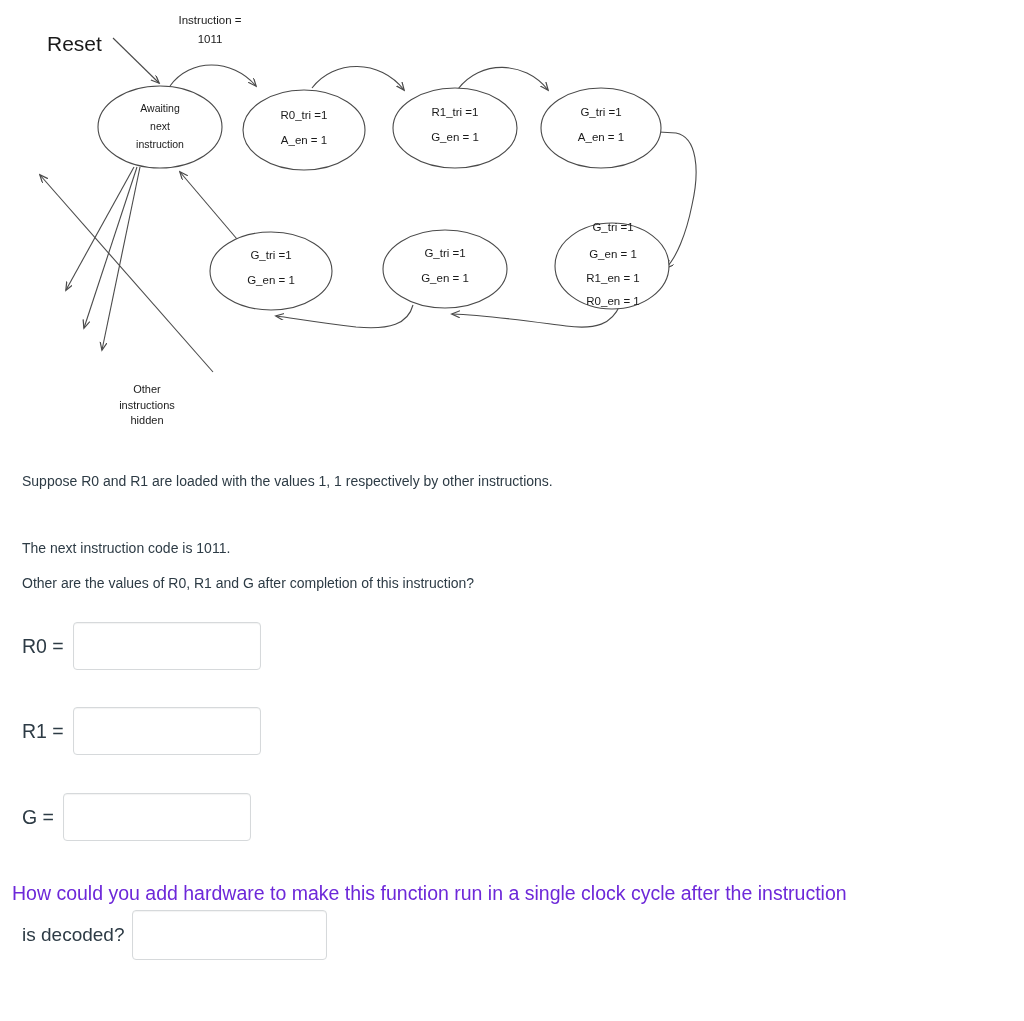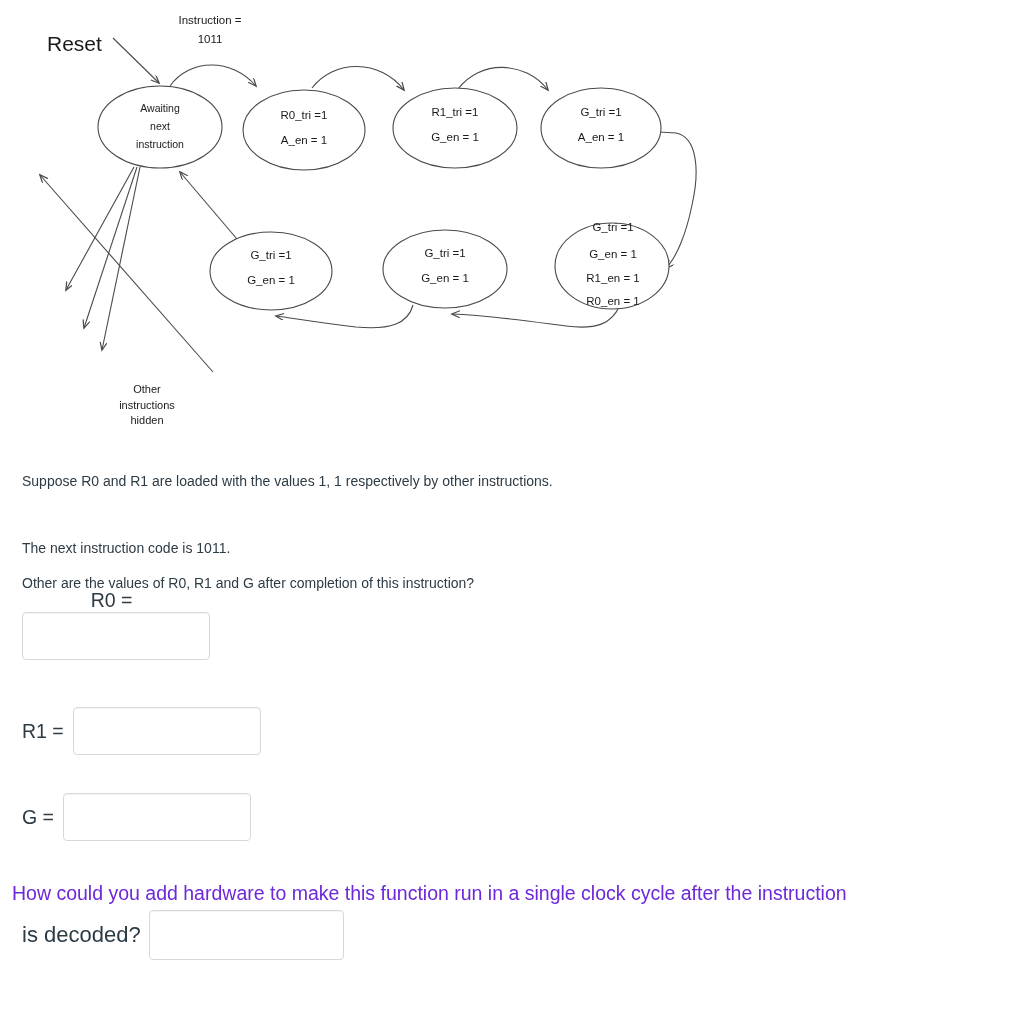--- a/index.html
+++ b/index.html
@@ -89,21 +89,21 @@
   #line-2 { top: 523px; margin-top: 16px; }
   #line-3 { top: 574px; }
 
   
   .answer-row {
     position: absolute;
     display: flex;
     align-items: center;
     left: 22px;
   }
-  #row-r0 { top: 589px; flex-direction: column; }
+  #row-r0 { top: 622px; }
   #row-r1 { top: 707px; align-items: center; }
   #row-g  { top: 793px; }
 
   .answer-label {
     font-size: 19.5px;
     color: #2D3B45;
     margin-right: 9px;
     white-space: nowrap;
   }
   .answer-input {
@@ -131,21 +131,21 @@
     white-space: nowrap;
   }
   #final-q-row {
     position: absolute;
     left: 22px;
     top: 910px;
     display: flex;
     align-items: center;
   }
   #final-q-line2 {
-    font-size: 22px;
+    font-size: 19px;
     color: #2D3B45;
     margin-right: 8px;
     white-space: nowrap;
   }
   #final-input {
     width: 195px;
     height: 50px;
     box-sizing: border-box;
     border: 1px solid #d6d9db;
     border-radius: 4px;

